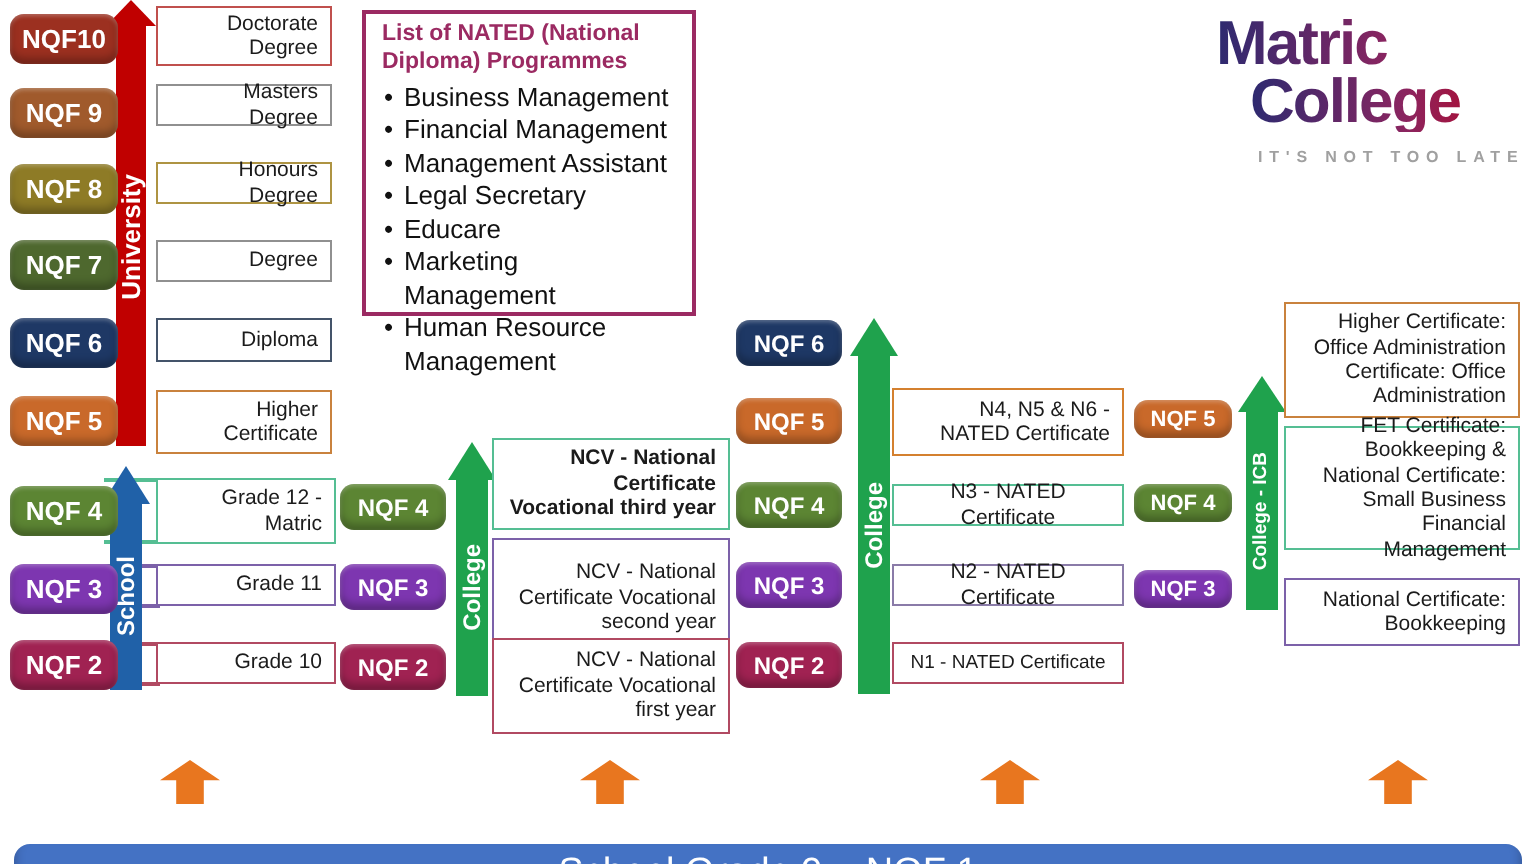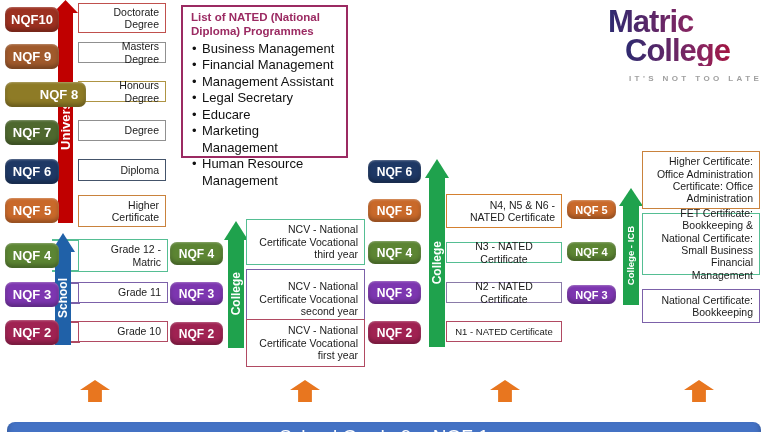--- a/index.html
+++ b/index.html
@@ -4,21 +4,21 @@
 <style>
   html,body{margin:0;padding:0;background:#fff;}
   #stage{position:relative;width:768px;height:432px;background:#fff;overflow:hidden;
          font-family:"Liberation Sans",sans-serif;}
   .badge{position:absolute;border-radius:7px;color:#fff;font-weight:bold;
          display:flex;align-items:center;justify-content:center;font-size:13px;
          box-shadow:inset 0 -3px 4px rgba(0,0,0,.28), inset 0 1px 2px rgba(255,255,255,.30);
          z-index:3;white-space:nowrap;}
   .badge.sm{font-size:12px;}
   .badge.xs{font-size:11px;}
-  .c-red10{background:#9C3020;} .c-brown{background:#A05A2C;} .c-olive{background:#8E7B26;padding-left:27px;}
+  .c-red10{background:#9C3020;} .c-brown{background:#A05A2C;} .c-olive{background:#8E7B26;}
   .c-dgreen{background:#4E682E;} .c-navy{background:#1E3865;} .c-orange{background:#C9692A;}
   .c-green{background:#5C8533;} .c-purple{background:#7D36B0;} .c-crimson{background:#A02252;}
   .box{position:absolute;background:#fff;border:1.5px solid #999;box-sizing:border-box;
        display:flex;flex-direction:column;justify-content:center;text-align:right;
        padding:2px 6px;font-size:10.5px;line-height:1.18;color:#1b1b1b;z-index:2;}
   .box.tc{text-align:center;}
   .bd-red{border-color:#C0504D;} .bd-gray{border-color:#909090;} .bd-gold{border-color:#AE9443;}
   .bd-slate{border-color:#44546A;} .bd-tan{border-color:#C9823D;} .bd-mint{border-color:#55BE93;}
   .bd-purple{border-color:#7C61A9;} .bd-maroon{border-color:#B14A62;} .bd-orange{border-color:#D4802F;}
   .bd-lav{border-color:#8A7BA8;}
@@ -111,21 +111,21 @@
   <div class="badge c-green sm" style="left:170px;top:242px;width:53px;height:23px;">NQF 4</div>
   <div class="badge c-purple sm" style="left:170px;top:282px;width:53px;height:23px;">NQF 3</div>
   <div class="badge c-crimson sm" style="left:170px;top:322px;width:53px;height:23px;">NQF 2</div>
 
   <div class="head bar-green" style="left:224px;top:221px;width:24px;height:19px;"></div>
   <div class="shaft bar-green" style="left:228px;top:240px;width:16px;height:108px;"></div>
   <div class="vlabel" style="left:227px;top:240px;width:17px;height:108px;font-size:12px;">
       <span>College</span>
     </div>
 
-  <div class="box bd-mint" style="left:246px;top:219px;width:119px;height:46px;">NCV - National Certificate Vocational third year</div>
+  <div class="box bd-mint" style="left:246px;top:219px;width:119px;height:46px;font-weight:bold;">NCV - National Certificate Vocational third year</div>
   <div class="box bd-purple" style="left:246px;top:269px;width:119px;height:60px;">NCV - National Certificate Vocational second year</div>
   <div class="box bd-maroon" style="left:246px;top:319px;width:119px;height:48px;">NCV - National Certificate Vocational first year</div>
 
   <div class="badge c-navy sm" style="left:368px;top:160px;width:53px;height:23px;">NQF 6</div>
   <div class="badge c-orange sm" style="left:368px;top:199px;width:53px;height:23px;">NQF 5</div>
   <div class="badge c-green sm" style="left:368px;top:241px;width:53px;height:23px;">NQF 4</div>
   <div class="badge c-purple sm" style="left:368px;top:281px;width:53px;height:23px;">NQF 3</div>
   <div class="badge c-crimson sm" style="left:368px;top:321px;width:53px;height:23px;">NQF 2</div>
 
   <div class="head bar-green" style="left:425px;top:159px;width:24px;height:19px;"></div>

